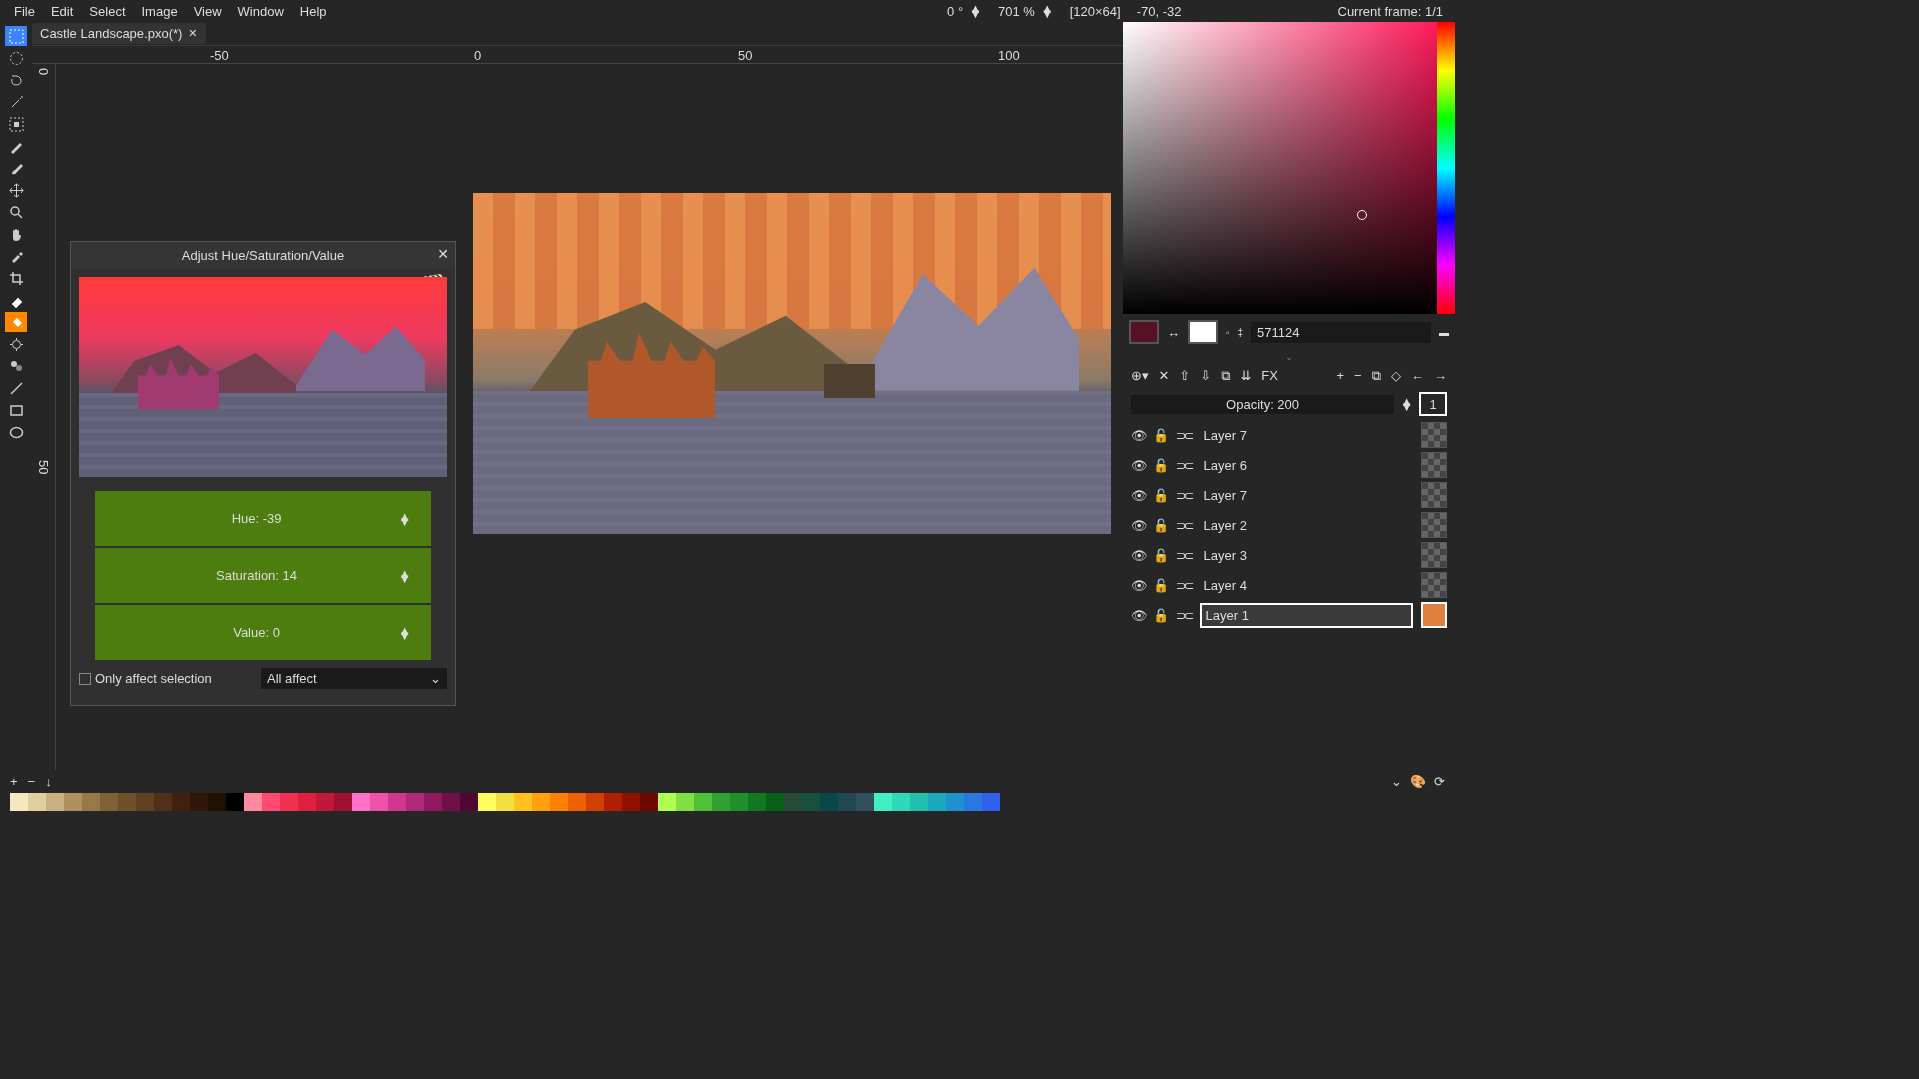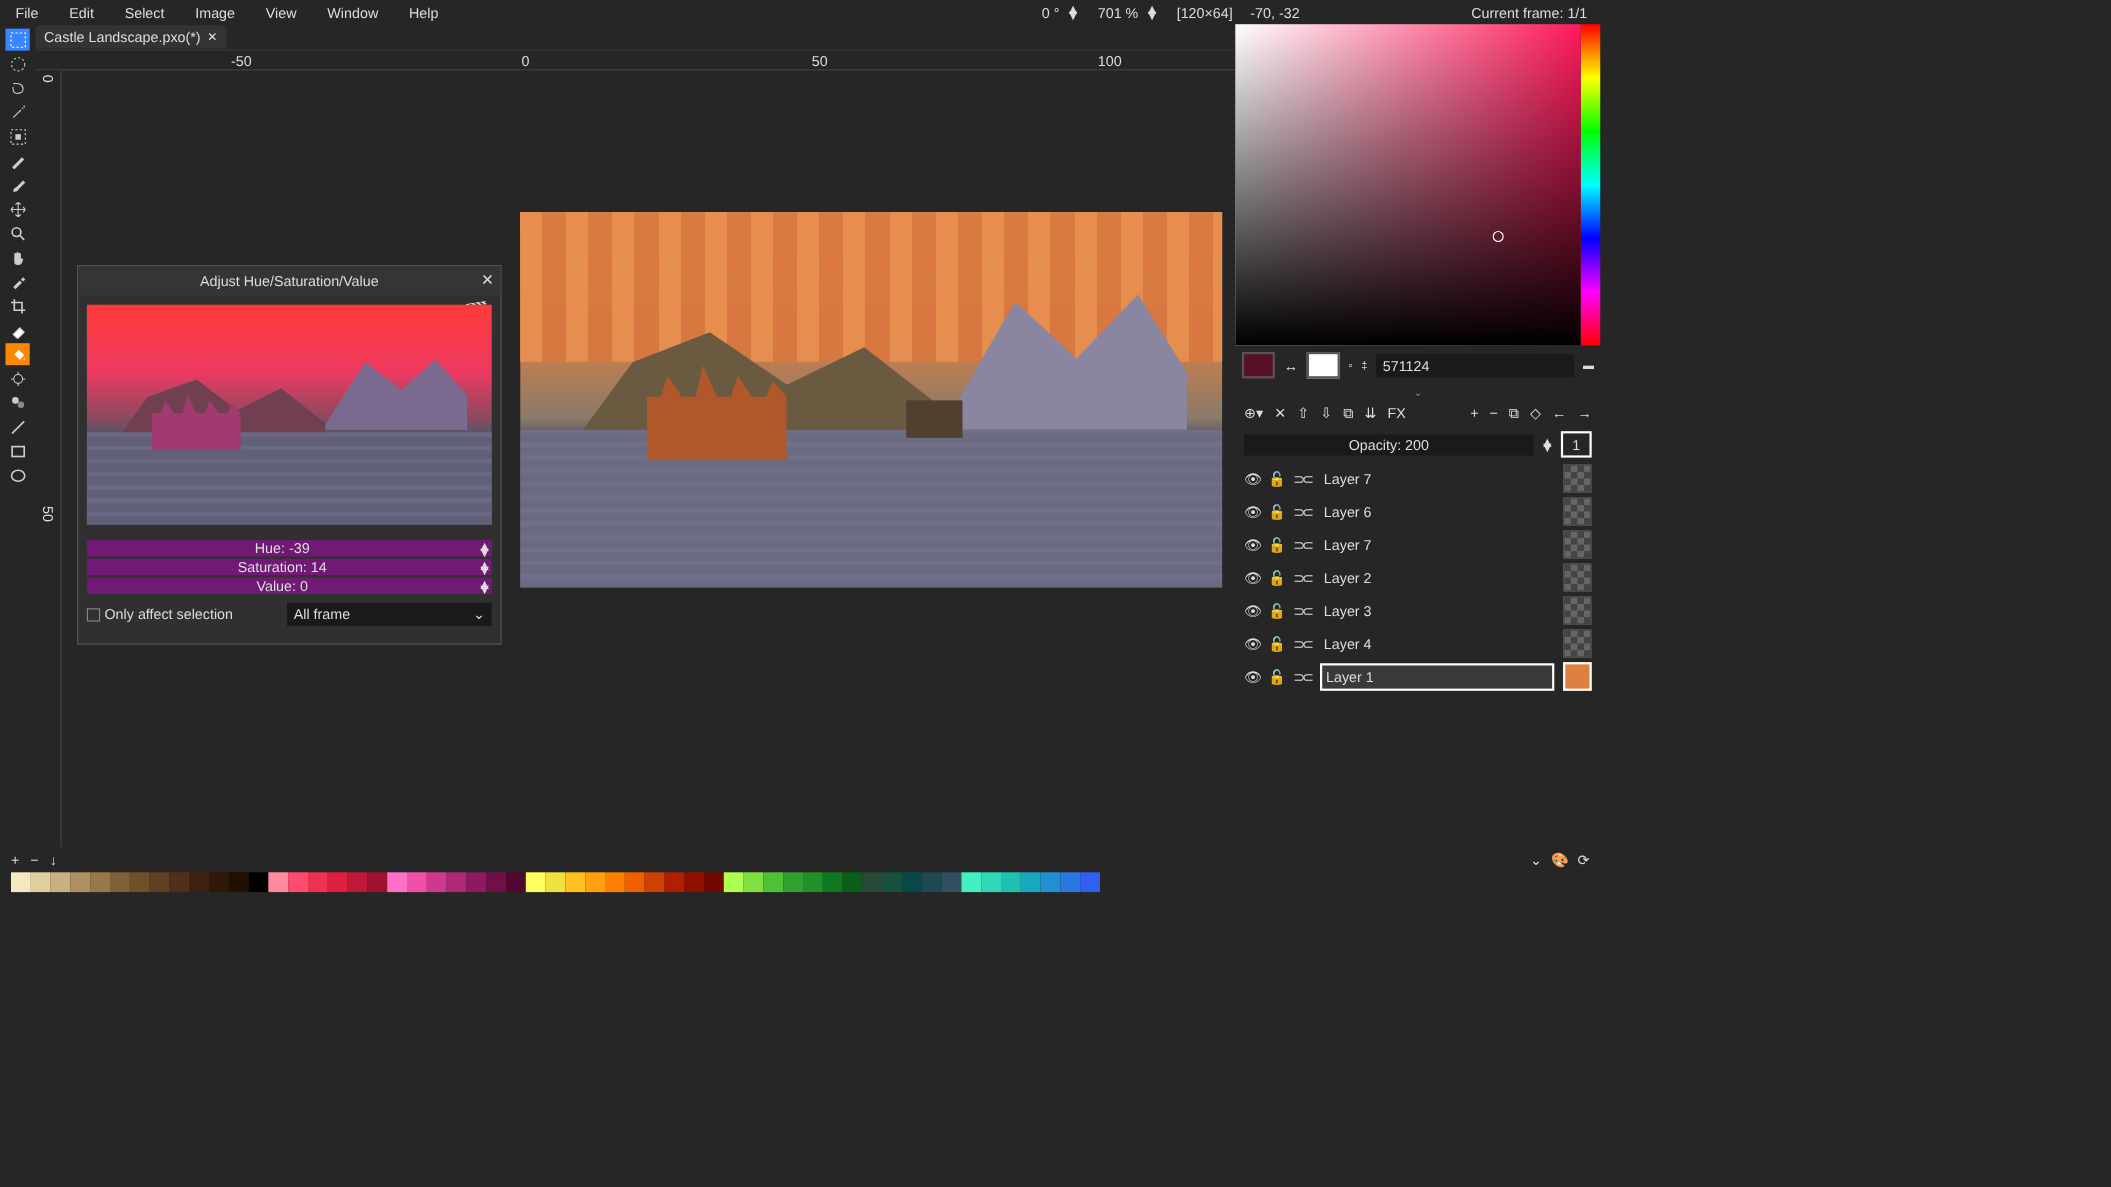--- a/index.html
+++ b/index.html
@@ -1,18 +1,18 @@
 <!DOCTYPE html>
 <html><head>
 <meta charset="utf-8">
 <style>
 * { margin: 0; padding: 0; box-sizing: border-box; font-family: -apple-system, BlinkMacSystemFont, "Segoe UI", Arial, sans-serif; color: #ddd; font-size: 13px; user-select: none; }
 body { background: #262626; width: 1455px; height: 818px; overflow: hidden; position: relative; }
 .menubar { height: 22px; background: #262626; display: flex; align-items: center; padding: 0 6px; justify-content: space-between; }
-.menubar-left { display: flex; gap: 12px; }
+.menubar-left { display: flex; gap: 0; }
 .menubar-left > div { padding: 0 8px; cursor: pointer; }
 .menubar-right { display: flex; gap: 16px; padding-right: 6px; font-size: 12px; }
 .menubar-right .spin { display: flex; align-items: center; gap: 6px; }
 .spin-arrows { display: flex; flex-direction: column; font-size: 7px; line-height: 5px; }
 .spin-arrows span { cursor: pointer; }
 .main { display: flex; height: calc(100% - 22px - 48px); }
 .toolbar { width: 32px; background: #262626; display: flex; flex-direction: column; padding-top: 4px; gap: 2px; }
 .toolbtn { width: 22px; height: 20px; margin: 0 auto; display: flex; align-items: center; justify-content: center; font-size: 15px; cursor: pointer; }
 .toolbtn.active { background: #3b86ff; }
 .toolbtn.orange { background: #ff8800; }
@@ -60,21 +60,21 @@
 .dialog { position: absolute; left: 70px; top: 241px; width: 386px; background: #303030; border: 1px solid #555; }
 .dialog-title { text-align: center; padding: 6px; background: #353535; position:relative;}
 .dialog-title .xclose{position:absolute;right:6px;top:4px;cursor:pointer;font-size:14px;}
 .dialog-body { padding: 8px; }
 .preview-hsv{width:100%;height:200px;background:linear-gradient(180deg,#ff3a3a 0%,#ee3a60 30%,#8a4a60 52%,#5a5568 58%,#6a6a80 100%);position:relative;image-rendering:pixelated;margin-bottom:14px;}
 .preview-hsv .m1{position:absolute;left:58%;top:22%;width:36%;height:35%;background:#7a6a90;clip-path:polygon(0 100%,30% 12%,55% 48%,78% 8%,100% 55%,100% 100%);}
 .preview-hsv .m2{position:absolute;left:4%;top:30%;width:55%;height:40%;background:#704050;clip-path:polygon(0 100%,20% 30%,42% 10%,60% 45%,80% 20%,100% 60%,100% 100%);}
 .preview-hsv .cas{position:absolute;left:16%;top:38%;width:22%;height:28%;background:#a03a70;clip-path:polygon(0 100%,0 40%,10% 40%,15% 20%,25% 40%,35% 40%,40% 10%,50% 40%,60% 40%,65% 20%,75% 40%,85% 40%,90% 25%,100% 40%,100% 100%);}
 .preview-hsv .wat{position:absolute;left:0;right:0;top:58%;bottom:0;background:repeating-linear-gradient(0deg,#606078 0 8px,#6a6884 8px 12px);}
 .playicon{float:right;margin:-4px 2px 4px;font-size:18px;}
-.slider { background: #701a75; padding: 0; margin: 2px 0; display:flex; align-items:center;}
+.slider { background: #4d7c0f; padding: 20px; margin: 2px 16px; display:flex; align-items:center;}
 .slider .bar { flex: 1; text-align: center; }
 .slider .arr{display:flex;flex-direction:column;font-size:7px;line-height:5px;}
 .dlg-row{display:flex;gap:8px;margin:8px 0;align-items:center;}
 .dlg-row .cb{display:flex;gap:4px;flex:1;align-items:center;}
 .sel-frames{flex:1;background:#1a1a1a;padding:3px 6px;display:flex;justify-content:space-between;}
 .dlg-btns { display: flex; gap: 14px; padding: 6px 0; }
 .dlg-btns button { flex: 1; background: #3a3a3a; border: none; color: #ddd; padding: 5px; cursor: pointer; }
 .bottom { position: absolute; left: 0; right: 0; bottom: 0; height: 48px; background: #262626; }
 .palrow { display: flex; align-items: center; padding: 4px 10px; gap: 10px; justify-content: space-between; }
 .palrow .l { display: flex; gap: 10px; }
@@ -468,18 +468,18 @@
           <span>▲</span>
           <span>▼</span>
         </div>
       </div>
     <div class="dlg-row">
       <label class="cb">
         <span style="width:12px;height:12px;border:1px solid #888;display:inline-block;"></span>
         <span>Only affect selection</span>
       </label>
       <div class="sel-frames">
-        <span>All frame</span>
+        <span>All affect</span>
           <span>⌄</span>
       </div>
     </div>
   </div>
 </div>
 
 </body></html>

